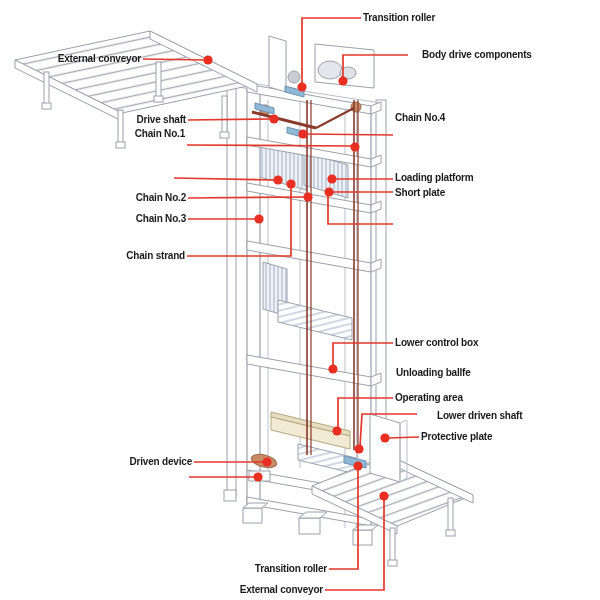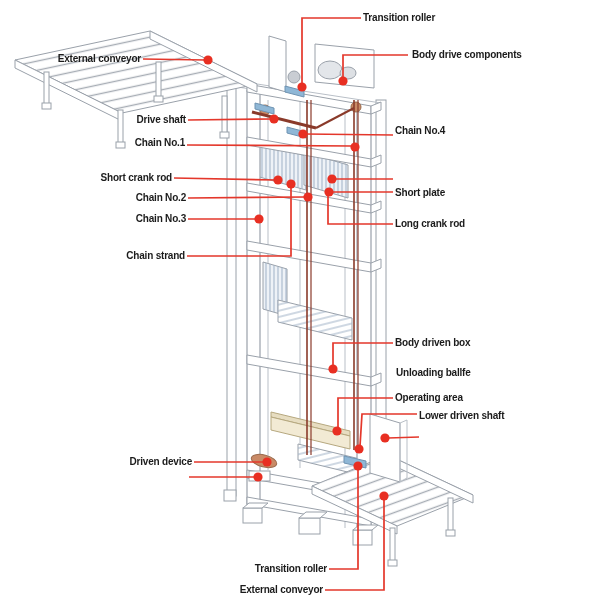--- a/index.html
+++ b/index.html
@@ -210,31 +210,31 @@
     <circle class="dot" cx="359" cy="449" r="4.6"></circle>
     <circle class="dot" cx="385" cy="438" r="4.6"></circle>
     <circle class="dot" cx="267" cy="462" r="4.6"></circle>
     <circle class="dot" cx="258" cy="477" r="4.6"></circle>
     <circle class="dot" cx="358" cy="466" r="4.6"></circle>
     <circle class="dot" cx="384" cy="496" r="4.6"></circle>
   </g>
 </svg>
 
   <div class="label r" style="left:363px;top:18px">Transition roller</div>
-  <div class="label r" style="left:412px;top:55px">Body drive components</div>
+  <div class="label r" style="left:422px;top:55px">Body drive components</div>
   <div class="label l" style="right:459px;top:59px">External conveyor</div>
   <div class="label l" style="right:414px;top:120px">Drive shaft</div>
-  <div class="label r" style="left:395px;top:131px">Chain No.4</div>
-  <div class="label l" style="right:415px;top:143px">Chain No.1</div>
-  <div class="label l" style="right:428px;top:178px">Short crank rod</div>
+  <div class="label r" style="left:395px;top:118px">Chain No.4</div>
+  <div class="label l" style="right:415px;top:134px">Chain No.1</div>
+  <div class="label r" style="left:395px;top:178px">Loading platform</div>
   <div class="label l" style="right:414px;top:198px">Chain No.2</div>
   <div class="label r" style="left:395px;top:193px">Short plate</div>
   <div class="label l" style="right:414px;top:219px">Chain No.3</div>
-  <div class="label r" style="left:395px;top:224px">Long crank rod</div>
   <div class="label l" style="right:415px;top:256px">Chain strand</div>
-  <div class="label r" style="left:395px;top:343px">Body driven box</div>
+  <div class="label r" style="left:395px;top:343px">Lower control box</div>
   <div class="label r" style="left:396px;top:373px">Unloading ballfe</div>
   <div class="label r" style="left:395px;top:398px">Operating area</div>
-  <div class="label r" style="left:419px;top:416px">Lower driven shaft</div>
+  <div class="label r" style="left:437px;top:416px">Lower driven shaft</div>
+  <div class="label r" style="left:421px;top:437px">Protective plate</div>
   <div class="label l" style="right:408px;top:462px">Driven device</div>
   <div class="label l" style="right:273px;top:569px">Transition roller</div>
   <div class="label l" style="right:277px;top:590px">External conveyor</div>
 </div>
 
 </body></html>

